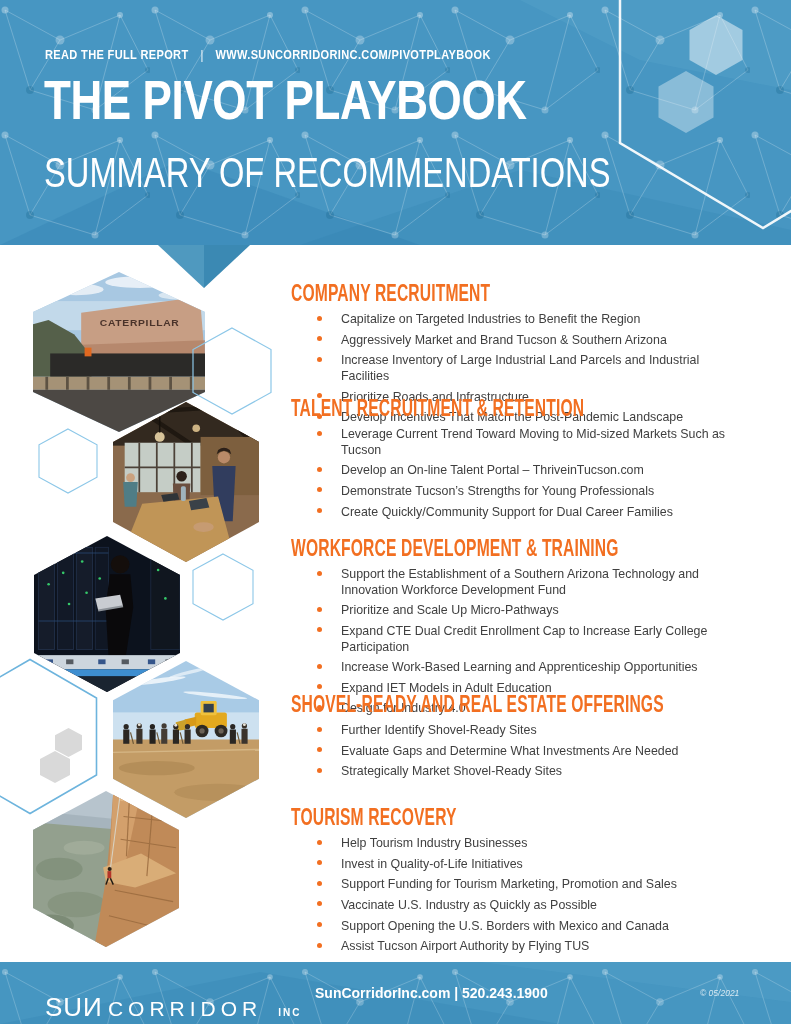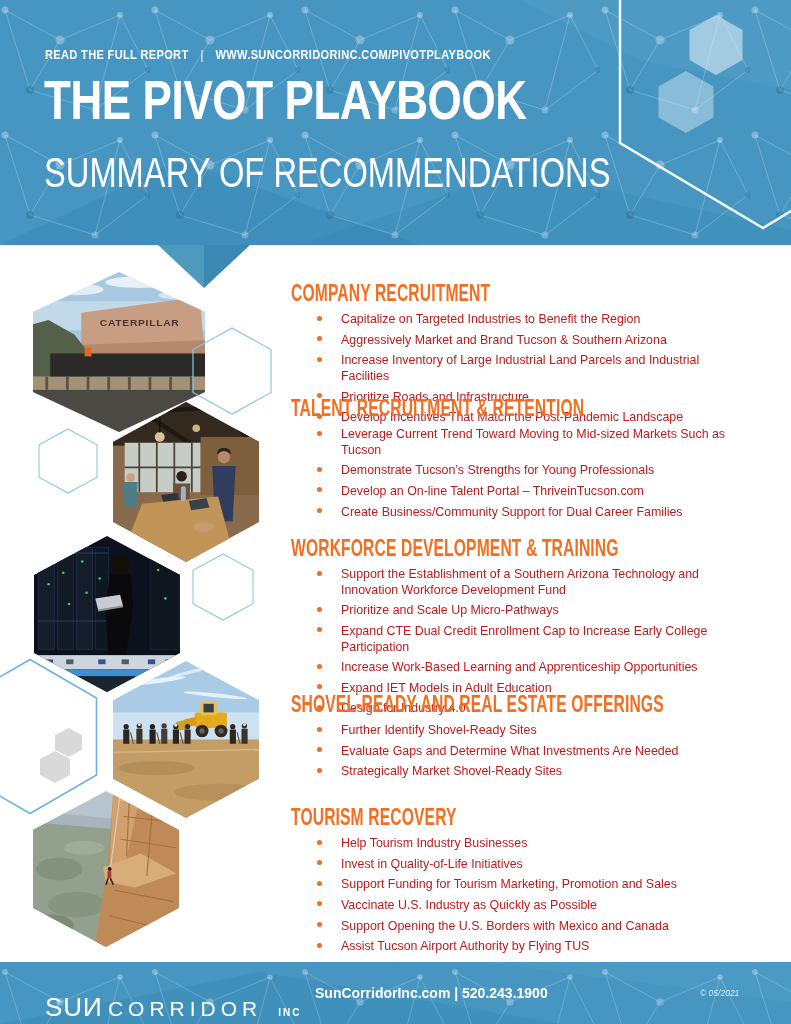--- a/index.html
+++ b/index.html
@@ -21,21 +21,21 @@
   .hex svg{display:block;width:100%;height:100%;}
   .ohex{position:absolute;}
   .ghex{position:absolute;clip-path:polygon(50% 0%,100% 25%,100% 75%,50% 100%,0% 75%,0% 25%);background:#d9d9d9;}
   
   .col{position:absolute;left:291px;top:0;width:470px;}
   .sec{position:absolute;left:0;width:452px;}
   .sec h2{margin:0 0 7px 0;color:#f26f21;font-size:23px;font-weight:700;line-height:1.05;
           transform:scaleX(.68);transform-origin:left top;white-space:nowrap;letter-spacing:.2px;}
   .sec ul{margin:0;padding:0;list-style:none;}
   .sec li{position:relative;padding-left:50px;margin-bottom:5px;font-size:12.4px;line-height:15.6px;
-          color:#b91c1c;}
+          color:#404040;}
   .sec li .dot{position:absolute;left:26px;top:3.5px;width:5px;height:5px;border-radius:50%;background:#f26f21;}
   
   .ftr{position:absolute;left:0;top:962px;width:791px;height:62px;background:#a16207;}
   .ftr svg.bg{position:absolute;inset:0;}
   .logo{position:absolute;left:45px;top:50%;transform:translateY(-50%);color:#fff;white-space:nowrap;display:flex;align-items:baseline;}
   .logo .su{font-size:26px;letter-spacing:1px;font-weight:400;}
   .logo .n{font-size:26px;font-weight:400;display:inline-block;transform:scaleX(-1);margin-right:6px;}
   .logo .corridor{font-size:21px;font-weight:400;letter-spacing:5px;margin-top:33px;}
   .logo .inc{font-size:10px;font-weight:700;letter-spacing:2px;margin-left:16px;}
   .contact{position:absolute;left:315px;top:50%;transform:translateY(-50%);color:#fff;
@@ -317,23 +317,23 @@
         <li><span class="dot"></span><span>Increase Inventory of Large Industrial Land Parcels and Industrial Facilities</span></li>
         <li><span class="dot"></span><span>Prioritize Roads and Infrastructure</span></li>
         <li><span class="dot"></span><span>Develop Incentives That Match the Post-Pandemic Landscape</span></li>
       </ul>
     </div>
 
     <div class="sec" style="top:396px;">
       <h2>TALENT RECRUITMENT &amp; RETENTION</h2>
       <ul>
         <li><span class="dot"></span><span>Leverage Current Trend Toward Moving to Mid-sized Markets Such as Tucson</span></li>
+        <li><span class="dot"></span><span>Develop an On-line Talent Portal – ThriveinTucson.com</span></li>
         <li><span class="dot"></span><span>Demonstrate Tucson’s Strengths for Young Professionals</span></li>
-        <li><span class="dot"></span><span>Develop an On-line Talent Portal – ThriveinTucson.com</span></li>
-        <li><span class="dot"></span><span>Create Business/Community Support for Dual Career Families</span></li>
+        <li><span class="dot"></span><span>Create Quickly/Community Support for Dual Career Families</span></li>
       </ul>
     </div>
 
     <div class="sec" style="top:536px;">
       <h2>WORKFORCE DEVELOPMENT &amp; TRAINING</h2>
       <ul>
         <li><span class="dot"></span><span>Support the Establishment of a Southern Arizona Technology and Innovation Workforce Development Fund</span></li>
         <li><span class="dot"></span><span>Prioritize and Scale Up Micro-Pathways</span></li>
         <li><span class="dot"></span><span>Expand CTE Dual Credit Enrollment Cap to Increase Early College Participation</span></li>
         <li><span class="dot"></span><span>Increase Work-Based Learning and Apprenticeship Opportunities</span></li>

